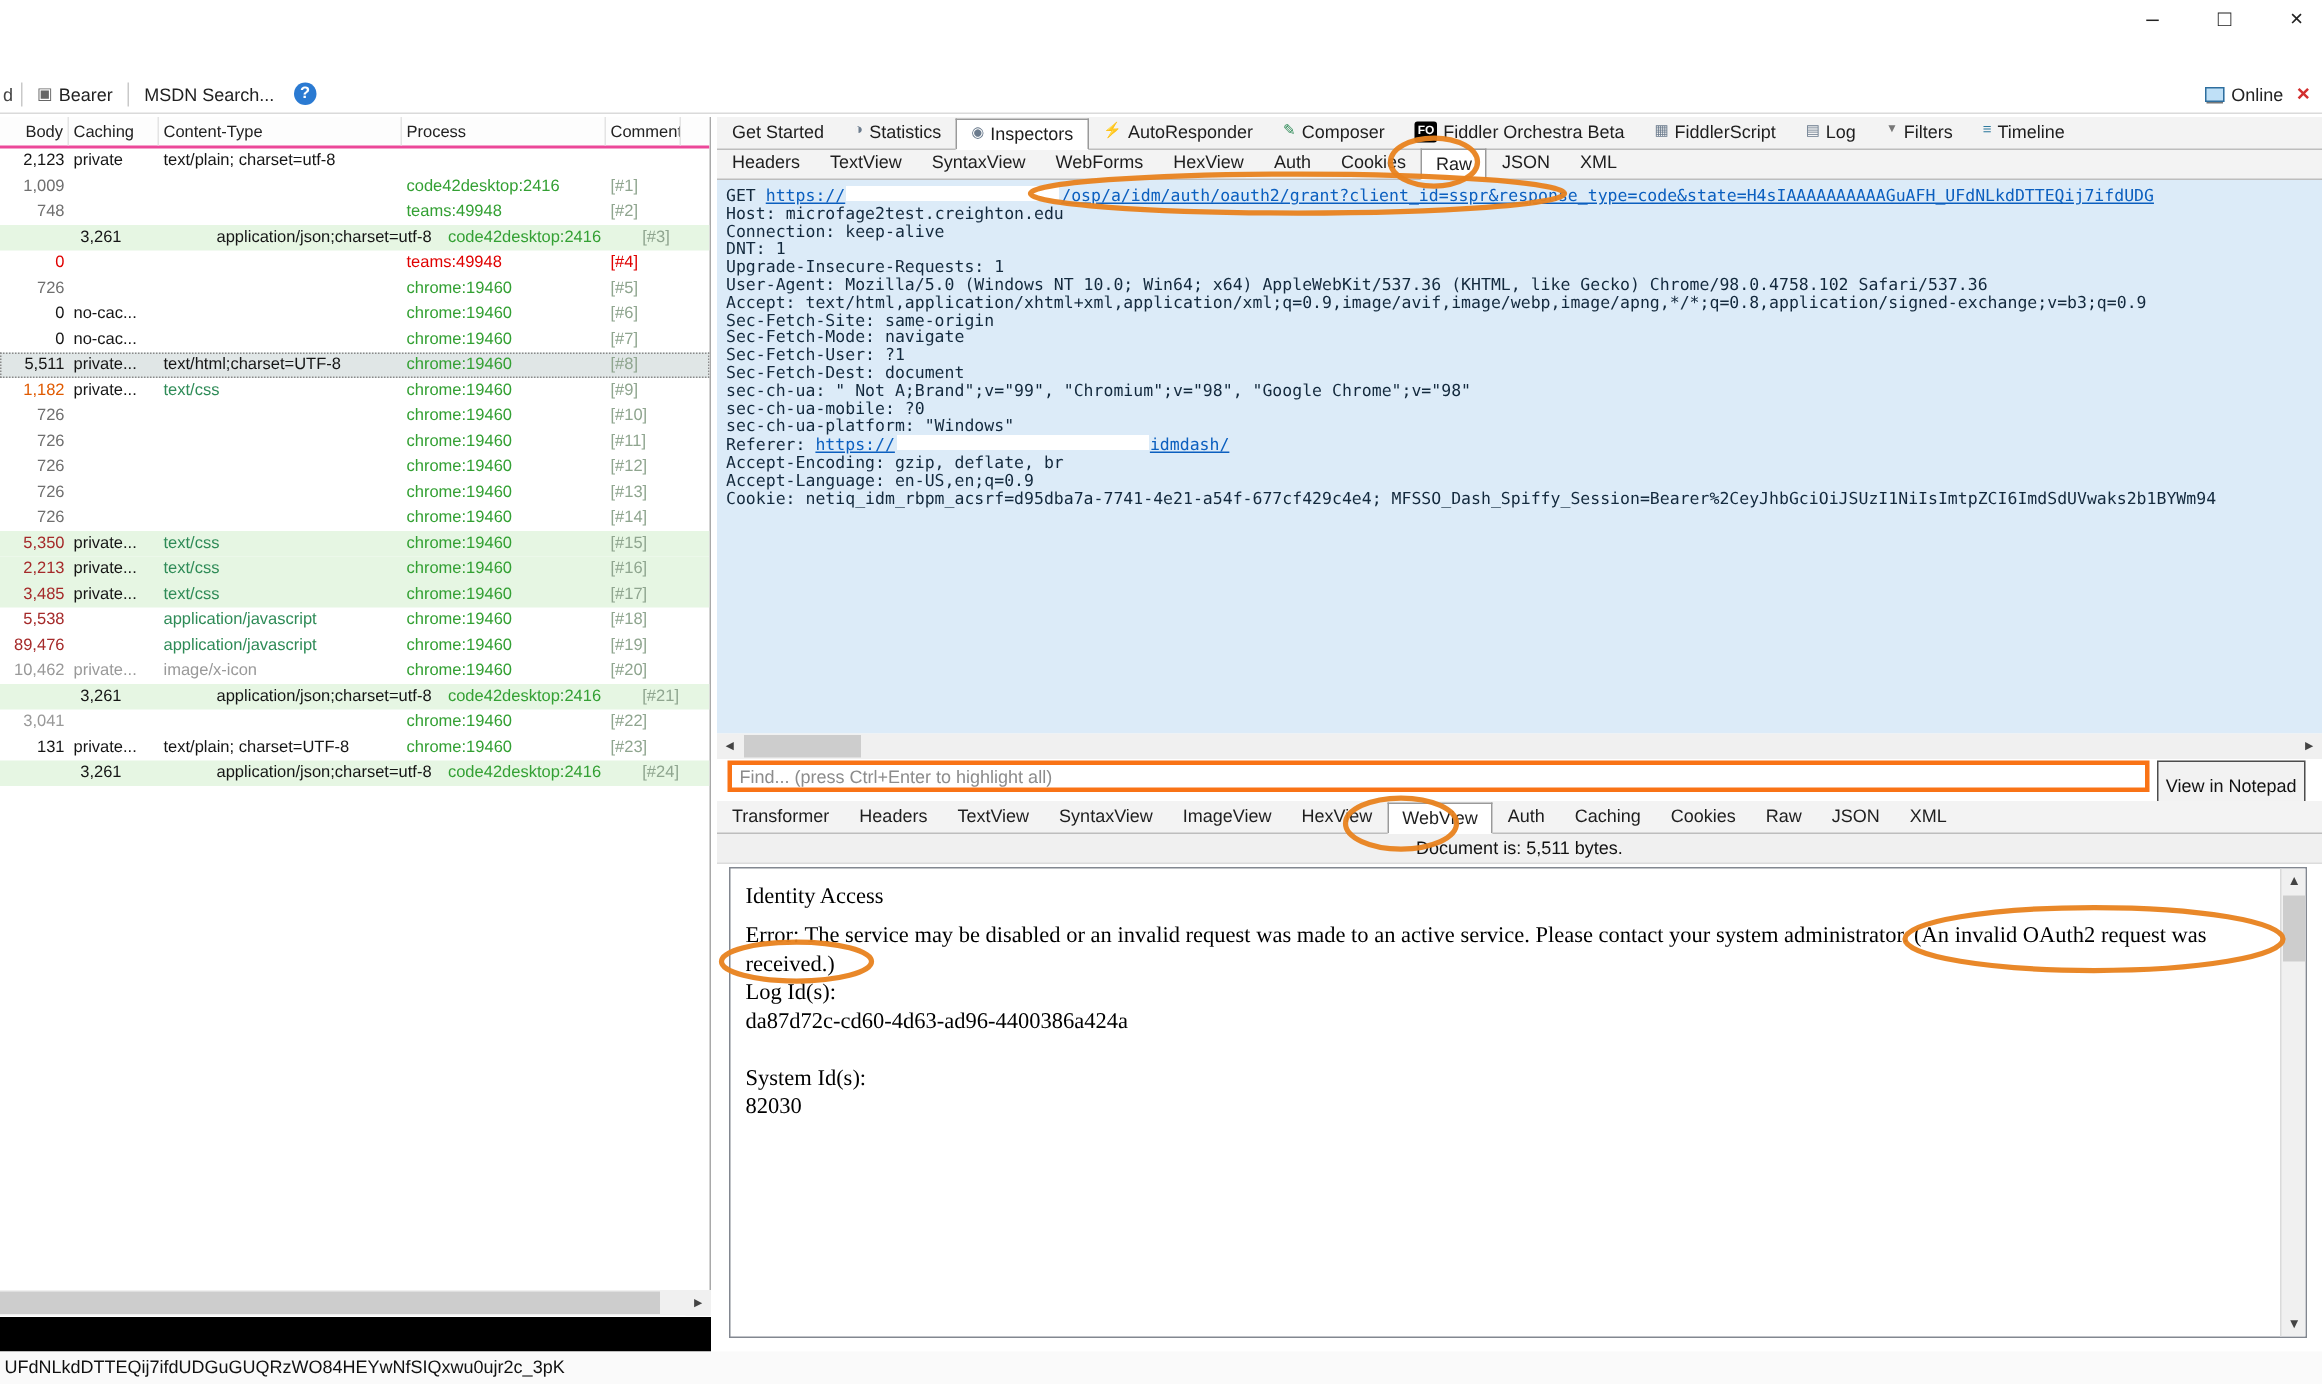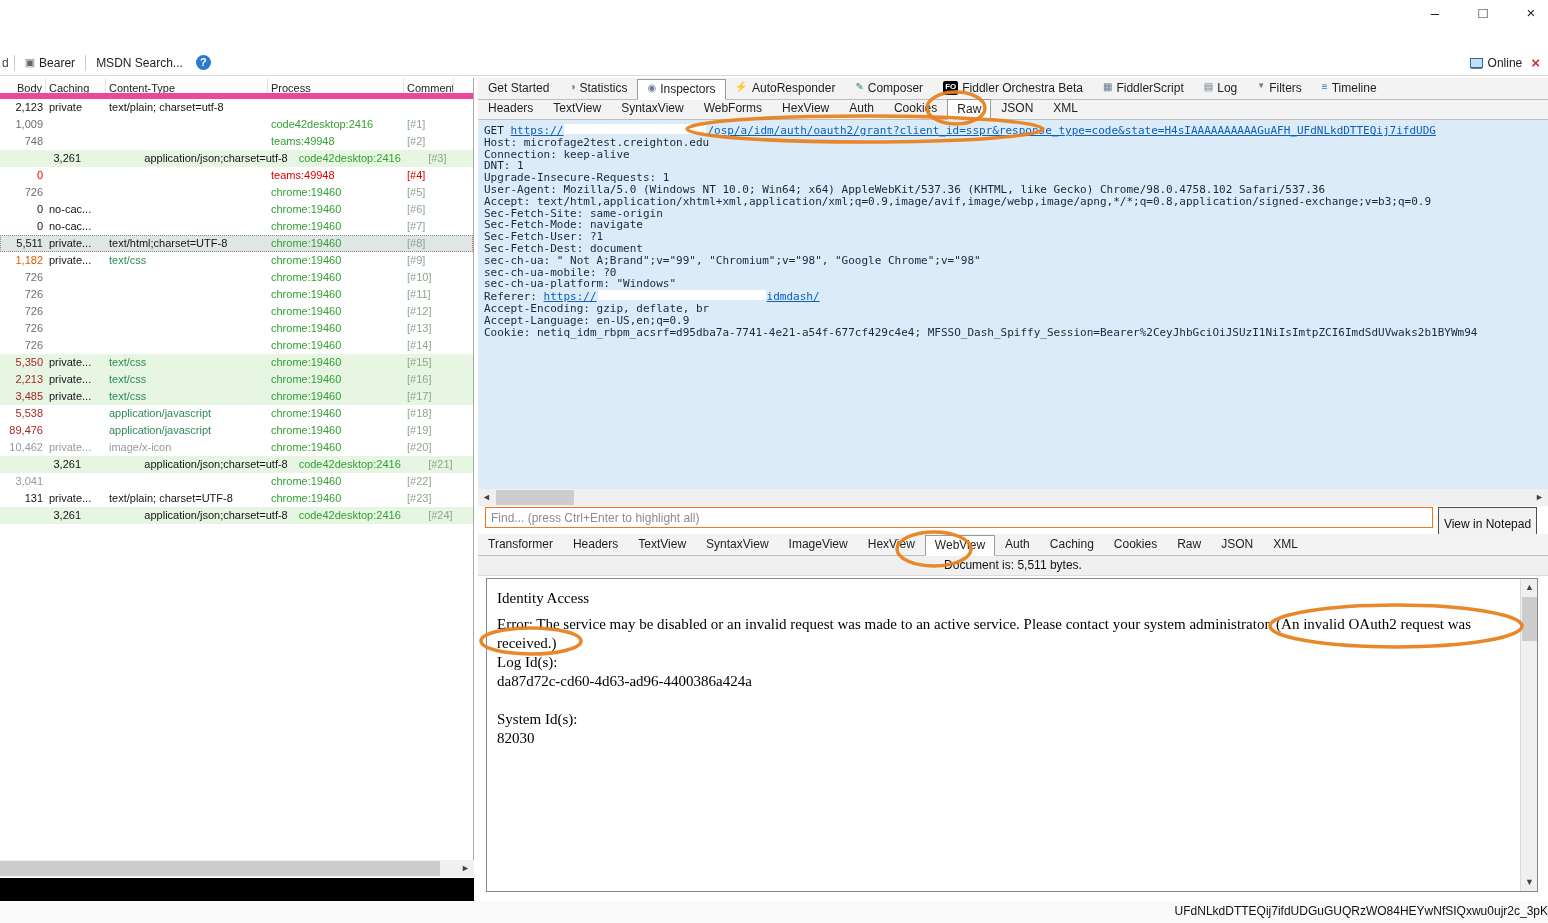--- a/index.html
+++ b/index.html
@@ -17,21 +17,21 @@
   .tb-sep { width:1px; height:16px; background:#C9C9C9; margin:0 5px; }
   .tb-item { display:flex; align-items:center; gap:4px; padding:2px 5px; }
   .tb-item .gl { color:#666; font-size:11px; }
   .help-icon { width:15px; height:15px; margin-left:8px; border-radius:50%; background:#2A7AD2; color:#fff; font-size:11px; font-weight:bold; text-align:center; line-height:15px; }
   .tb-right { position:absolute; right:8px; top:4px; display:flex; align-items:center; gap:5px;margin-left:18px; }
   .monitor-icon { width:13px; height:10px; border:1px solid #2E6E9E; background:#BFE0F7; box-shadow:0 2px 0 -1px #777; }
   .tb-close { color:#D22F2F; font-weight:bold; font-size:15px; margin-left:4px; }
 
   
   .left-panel { position:absolute; left:0; top:78px; width:474px; height:782px; border-right:1px solid #A9A9A9; background:#fff; overflow:hidden; }
-  .shead { display:flex; height:21px; line-height:21px; font-size:11px; color:#222; background:#FDFDFD; border-bottom:6px solid #ec4899; }
+  .shead { display:flex; height:21px; line-height:21px; font-size:11px; color:#222; background:#FDFDFD; border-bottom:2px solid #ec4899; }
   .shead .scell { border-right:1px solid #E4E4E4; }
   .scell { overflow:hidden; white-space:nowrap; padding:0 3px; }
   .c-body { width:46px; text-align:right; }
   .c-caching { width:60px; }
   .c-ct { width:162px; }
   .c-proc { width:136px; }
   .c-com { width:50px; }
   .srow { display:flex; height:17px; line-height:17px; font-size:11px; color:#151515; cursor:default; }
   .srow .c-proc { color:var(--process-green,#33A033); }
   .srow .c-com { color:#8FA58F; }
@@ -46,21 +46,21 @@
   .st-css-red .c-ct { color:#2E8B57; }
   .st-js .c-body { color:#A52A2A; }
   .st-js .c-ct { color:#2E8B57; }
   .st-muted .c-body, .st-muted .c-caching, .st-muted .c-ct { color:#999; }
 
   
   .left-hscroll { position:absolute; left:0; top:860px; width:474px; height:17px; background:#F0F0F0; }
   .left-hscroll .thumb { position:absolute; left:0; top:1px; width:440px; height:15px; background:#CDCDCD; }
   .left-hscroll .arrow { position:absolute; right:0; top:0; width:17px; height:17px; font-size:9px; line-height:17px; text-align:center; color:#444; background:#F0F0F0; }
   .black-bar { position:absolute; left:0; top:878px; width:474px; height:23px; background:#000; }
-  .statusbar { position:absolute; left:0; top:901px; width:100%; height:22px; background:#FAFAFA; font-size:12px; color:#111; line-height:20px; padding-left:3px;text-align:right; }
+  .statusbar { position:absolute; left:0; top:901px; width:100%; height:22px; background:#FAFAFA; font-size:12px; color:#111; line-height:20px; padding-left:3px; }
 
   
   .right-panel { position:absolute; left:478px; top:78px; width:1070px; height:845px; background:#fff; }
   .tabs { display:flex; align-items:flex-end; background:#F3F3F3; border-bottom:1px solid #BDBDBD; }
   .main-tabs { position:absolute; left:0; top:0; width:100%; height:22px; }
   .req-tabs  { position:absolute; left:0; top:22px; width:100%; height:20px; }
   .resp-tabs { position:absolute; left:0; top:456px; width:100%; height:22px; }
   .tab { display:flex; gap:4px; padding:2px 9px 3px 9px; font-size:12px; color:#1E1E1E; border:1px solid transparent; white-space:nowrap; cursor:default; }
   .tab.sel { background:#fff; border-color:#9A9A9A; border-bottom-color:#fff; margin-bottom:-1px; }
   .ticon { font-size:10px; color:#6B7B8D; }
@@ -75,21 +75,21 @@
   .rline { white-space:pre; }
   .rlink { color:var(--link-blue,#0B5FBF); text-decoration:underline; }
   .redact { display:inline-block; background:#FFFFFF; height:10px; margin:0 1px; }
   .raw-hscroll { position:absolute; left:0; top:411px; width:100%; height:17px; background:#F0F0F0; }
   .raw-hscroll .arrow { position:absolute; top:0; width:17px; height:17px; font-size:9px; line-height:17px; text-align:center; color:#444; }
   .raw-hscroll .a-l { left:0; } .raw-hscroll .a-r { right:0; }
   .raw-hscroll .thumb { position:absolute; left:18px; top:1px; width:78px; height:15px; background:#CDCDCD; }
 
   
   .find-bar { position:absolute; left:0; top:429px; width:100%; height:23px; }
-  .find-input { position:absolute; left:7px; top:0; width:948px; height:21px; border:1px solid #f97316; font-size:12px; padding:0 5px; color:#4d7c0f; font-family:"Liberation Sans",sans-serif; }
+  .find-input { position:absolute; left:7px; top:0; width:948px; height:21px; border:3px solid #f97316; font-size:12px; padding:0 5px; color:#4d7c0f; font-family:"Liberation Sans",sans-serif; }
   .find-input::placeholder { color:#8C8C8C; }
   .notepad-btn { position:absolute; right:11px; top:0; width:99px; height:34px; border:1px solid #4D4D4D; background:#F2F2F2; font-size:12px; color:#111; font-family:"Liberation Sans",sans-serif; }
 
   
   .doc-info { position:absolute; left:0; top:478px; width:100%; height:20px; background:#F0F0F0; font-size:12px; color:#111; text-align:center; line-height:18px; border-bottom:1px solid #DCDCDC; }
   .webview { position:absolute; left:8px; top:500px; width:1052px; height:314px; border:1px solid #828790; background:#fff; overflow:hidden; }
   .web-content { position:absolute; left:10px; top:10px; right:24px; font-family:"Liberation Serif",serif; font-size:15px; line-height:19px; color:#000; }
   .web-title { margin-bottom:7px; }
   .web-gap { height:19px; }
   .vscroll { position:absolute; right:0; top:0; width:17px; height:100%; background:#F0F0F0; border-left:1px solid #DADADA; }

